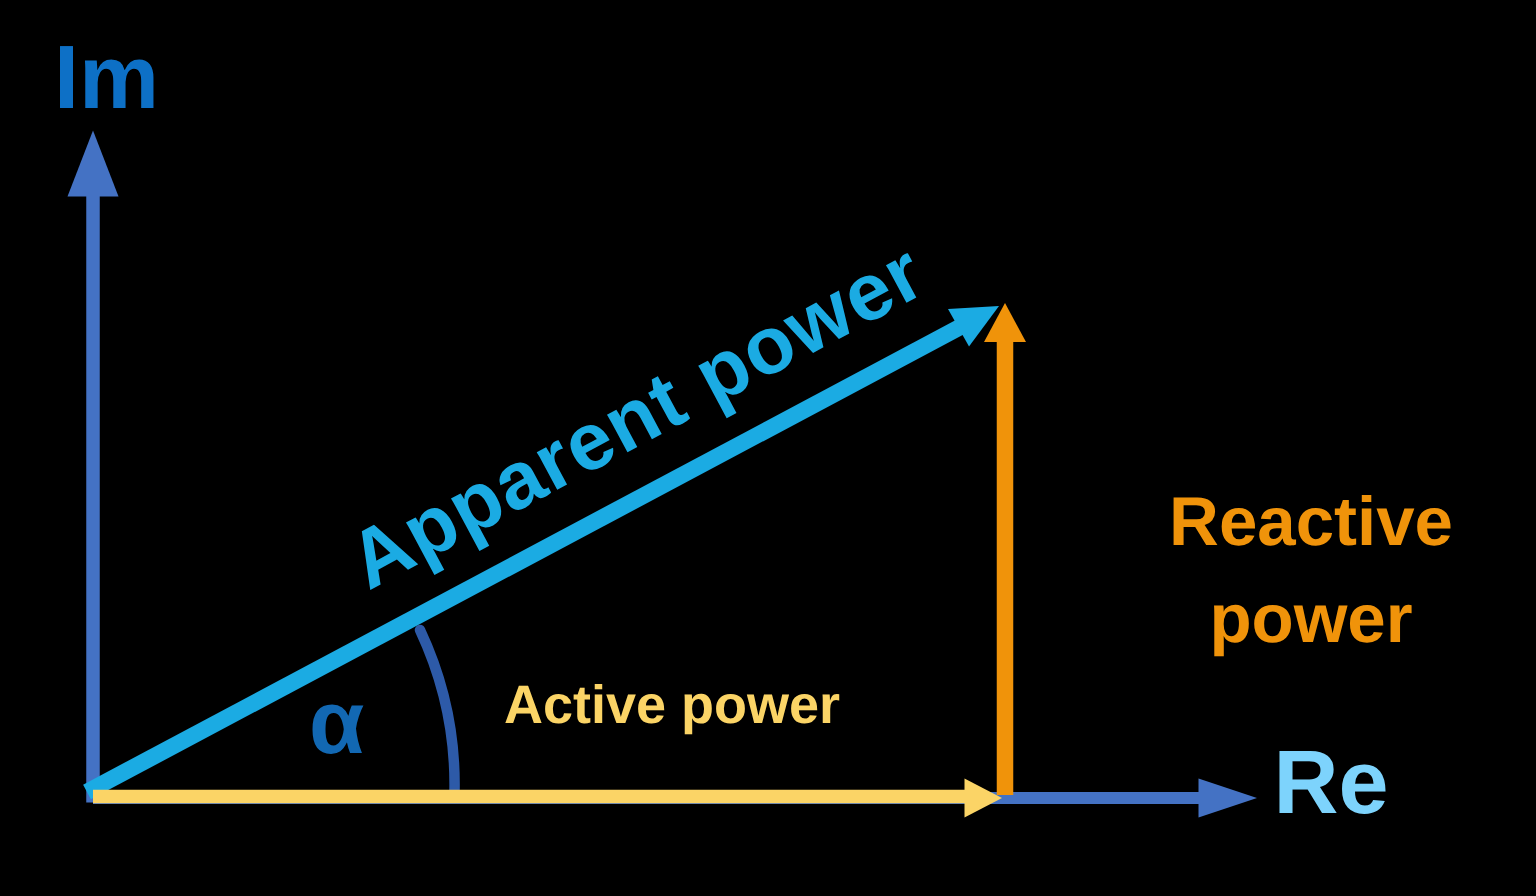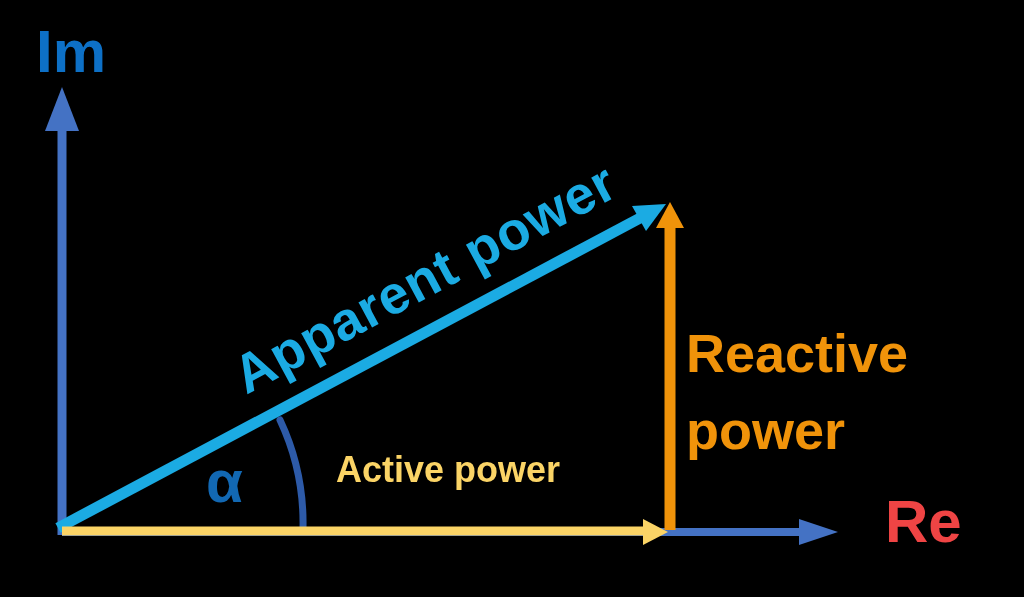--- a/index.html
+++ b/index.html
@@ -17,22 +17,22 @@
     line-height: 1;
     white-space: nowrap;
     user-select: none;
   }
   .axis-label   { font-size: 60px; }
   #im-label     { left: 36px;  top: 22px; }
   #re-label     { left: 849px; top: 492px; }
   #alpha-label  { left: 206px; top: 452px; font-size: 60px; }
   #active-label { left: 336px; top: 452px; font-size: 36px; }
   #reactive-label {
-    left: 686px; top: 315px; font-size: 54px;
-    white-space: normal; width: 250px; line-height: 1.42;
+    left: 749px; top: 315px; font-size: 46px;
+    white-space: normal; width: 250px; line-height: 1.42; text-align: center;
   }
   #apparent-label {
     left: 250px; top: 348px; font-size: 54px;
     letter-spacing: 1px;
     transform-origin: 0 100%;
     transform: rotate(-28.2deg);
   }
 </style>
 </head>
 <body>
@@ -54,21 +54,21 @@
 
     <line x1="62" y1="531" x2="648" y2="531" stroke-width="9" stroke="#fbd466"></line>
     <polygon points="668,532 643,519 643,545" fill="#fbd466"></polygon>
 
     <line x1="670" y1="530" x2="670" y2="220" stroke-width="11" stroke="#f0930a"></line>
     <polygon points="670,202 656,228 684,228" fill="#f0930a"></polygon>
   </svg>
 
   <div class="label axis-label" id="im-label" style="color: rgb(13, 112, 198);">Im</div>
 
-  <div class="label axis-label" id="re-label" style="color: #ef4444; margin-left: 36px;">Re</div>
+  <div class="label axis-label" id="re-label" style="color: #7dd3fc;">Re</div>
 
   <div class="label" id="alpha-label" style="color: rgb(18, 104, 179);">α</div>
 
   <div class="label" id="apparent-label" style="color: rgb(27, 171, 227);">Apparent power</div>
 
   <div class="label" id="active-label" style="color: rgb(251, 212, 102);">Active power</div>
 
   <div class="label" id="reactive-label" style="color: rgb(240, 147, 10);">Reactive power</div>
 </div>
 

